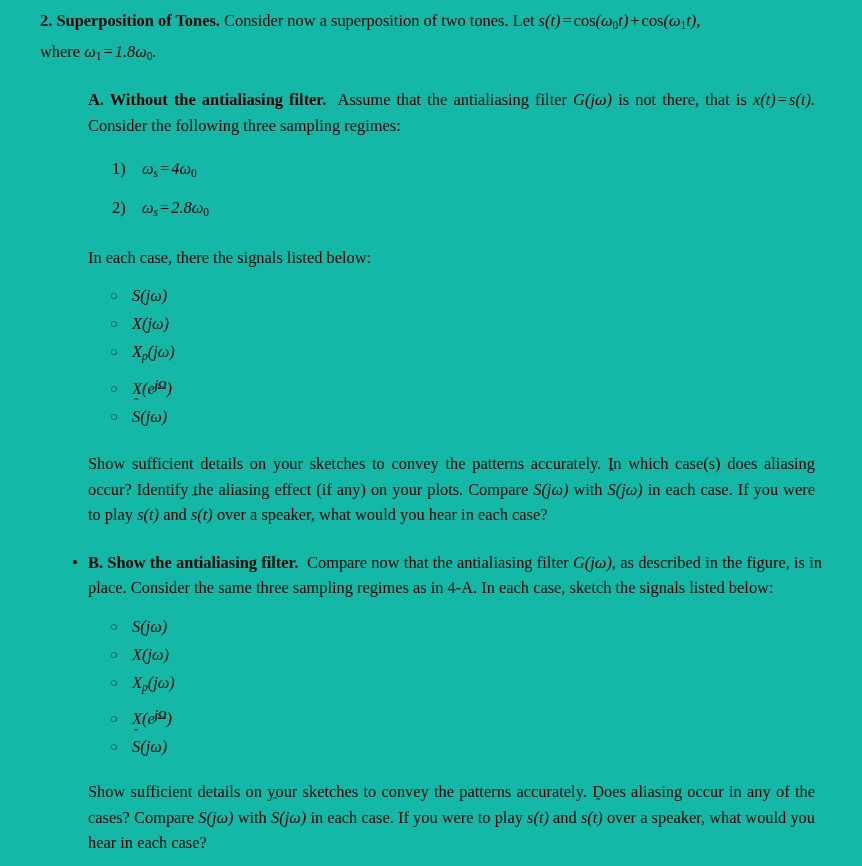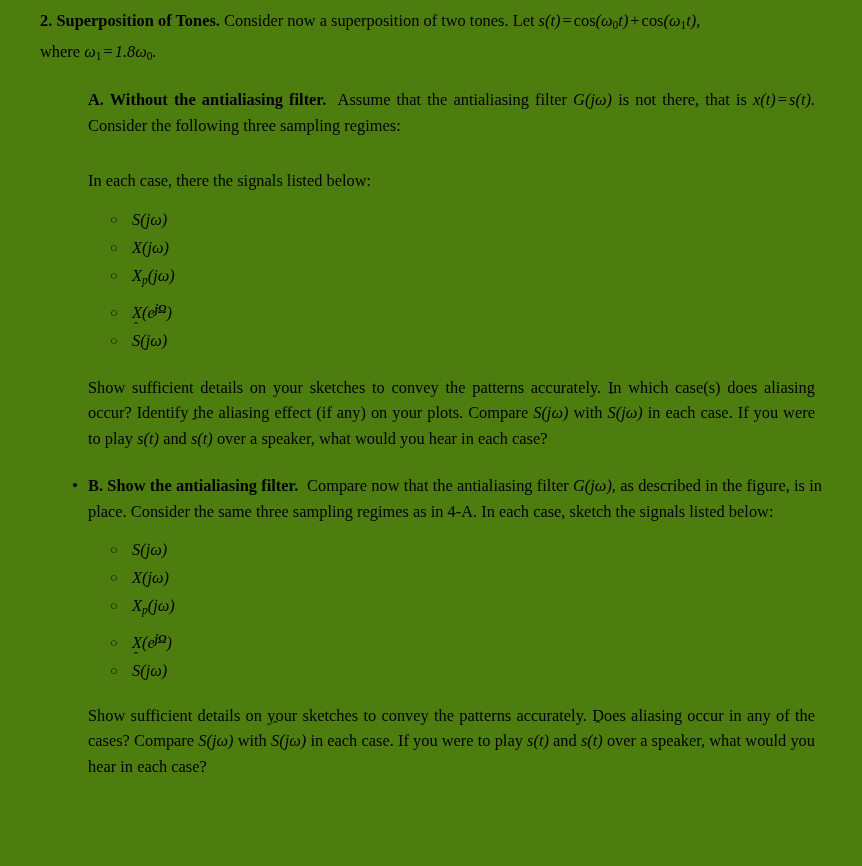--- a/index.html
+++ b/index.html
@@ -14,21 +14,21 @@
     font-family: "Liberation Serif", "DejaVu Serif", serif;
     color: #000000;
     -webkit-font-smoothing: antialiased;
   }
   .page {
     position: relative;
     width: 862px;
     height: 866px;
     box-sizing: border-box;
     padding: 8px 40px 0 40px;
-    background: #4d7c0f;
+    background: #14b8a6;
     overflow: hidden;
   }
 
   
   .para {
     font-size: 16.4px;
     line-height: 25.5px;
     text-align: justify;
     text-justify: inter-word;
     margin: 0;
@@ -157,20 +157,22 @@
 
   <p class="para top"><span class="bold">2.</span> <span class="bold">Superposition of Tones.</span> <span>Consider now a superposition of two tones. Let </span><span class="m">s(t)<span class="op">=</span><span class="mr">cos</span>(ω<span class="subn">0</span>t)<span class="op">+</span><span class="mr">cos</span>(ω<span class="subn">1</span>t),</span><br><span>where </span><span class="m">ω<span class="subn">1</span><span class="op">=</span>1.8ω<span class="subn">0</span>.</span></p>
 
   <div class="sp-18"></div>
 
   <p class="para indented"><span class="bold">A. Without the antialiasing filter.</span>&nbsp; <span>Assume that the antialiasing filter </span><span class="m">G(jω)</span><span> is not there, that is </span><span class="m">x(t)<span class="op">=</span>s(t).</span><span> Consider the following three sampling regimes:</span></p>
 
   <div class="sp-14"></div>
 
   <ul class="numlist">
+    <li><span class="marker">1)</span><span class="m">ω<span class="sub">s</span><span class="op">=</span>4ω<span class="subn">0</span></span></li>
+    <li><span class="marker">2)</span><span class="m">ω<span class="sub">s</span><span class="op">=</span>2.8ω<span class="subn">0</span></span></li>
   </ul>
 
   <div class="sp-16"></div>
 
   <p class="para indented">In each case, there the signals listed below:</p>
 
   <div class="sp-12"></div>
 
   <ul class="circlist">
     <li><span class="marker">○</span><span class="m">S(jω)</span></li>

